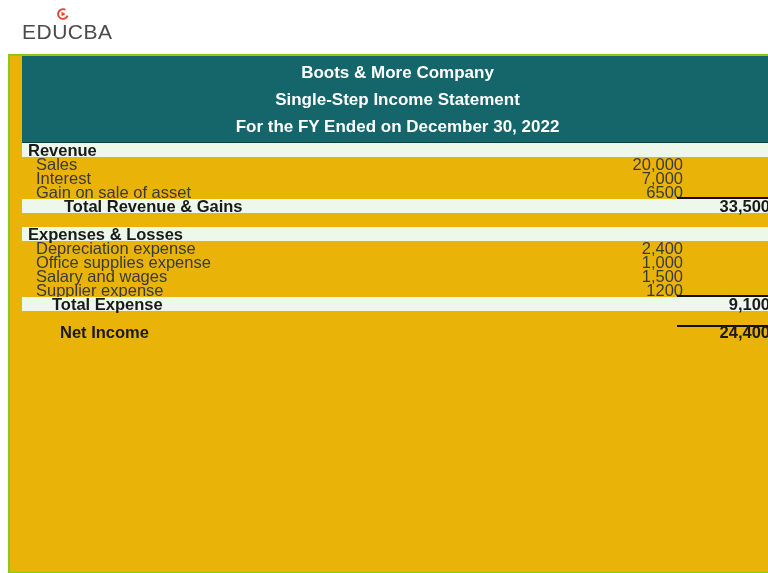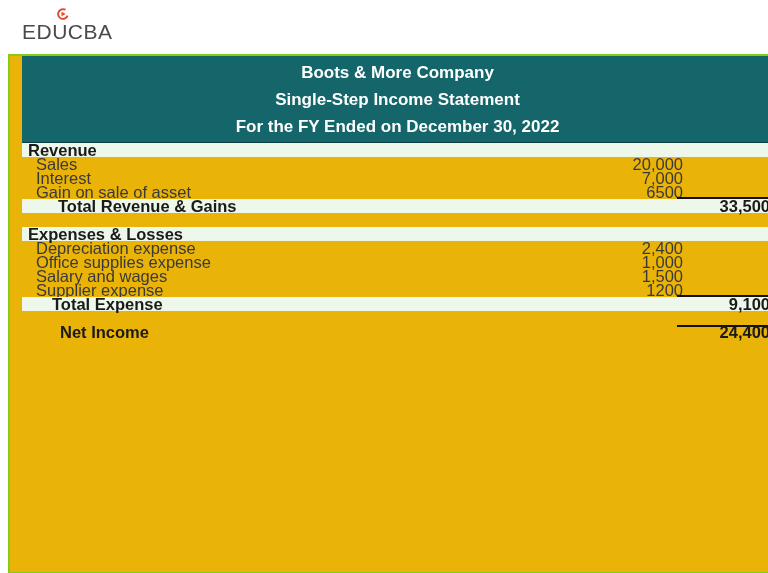--- a/index.html
+++ b/index.html
@@ -78,21 +78,21 @@
     .row.section .label {
       left: 6px;
       font-weight: bold;
       color: #1a1a1a;
     }
     .row.item .label {
       left: 14px;
       color: #3a3a3a;
     }
     .row.total .label {
-      left: 36px;
+      left: 42px;
       font-weight: bold;
       color: #1a1a1a;
     }
     .row.total.te .label {
       left: 30px;
     }
     .row.net .label {
       left: 6px;
       font-weight: bold;
       color: #1a1a1a;

